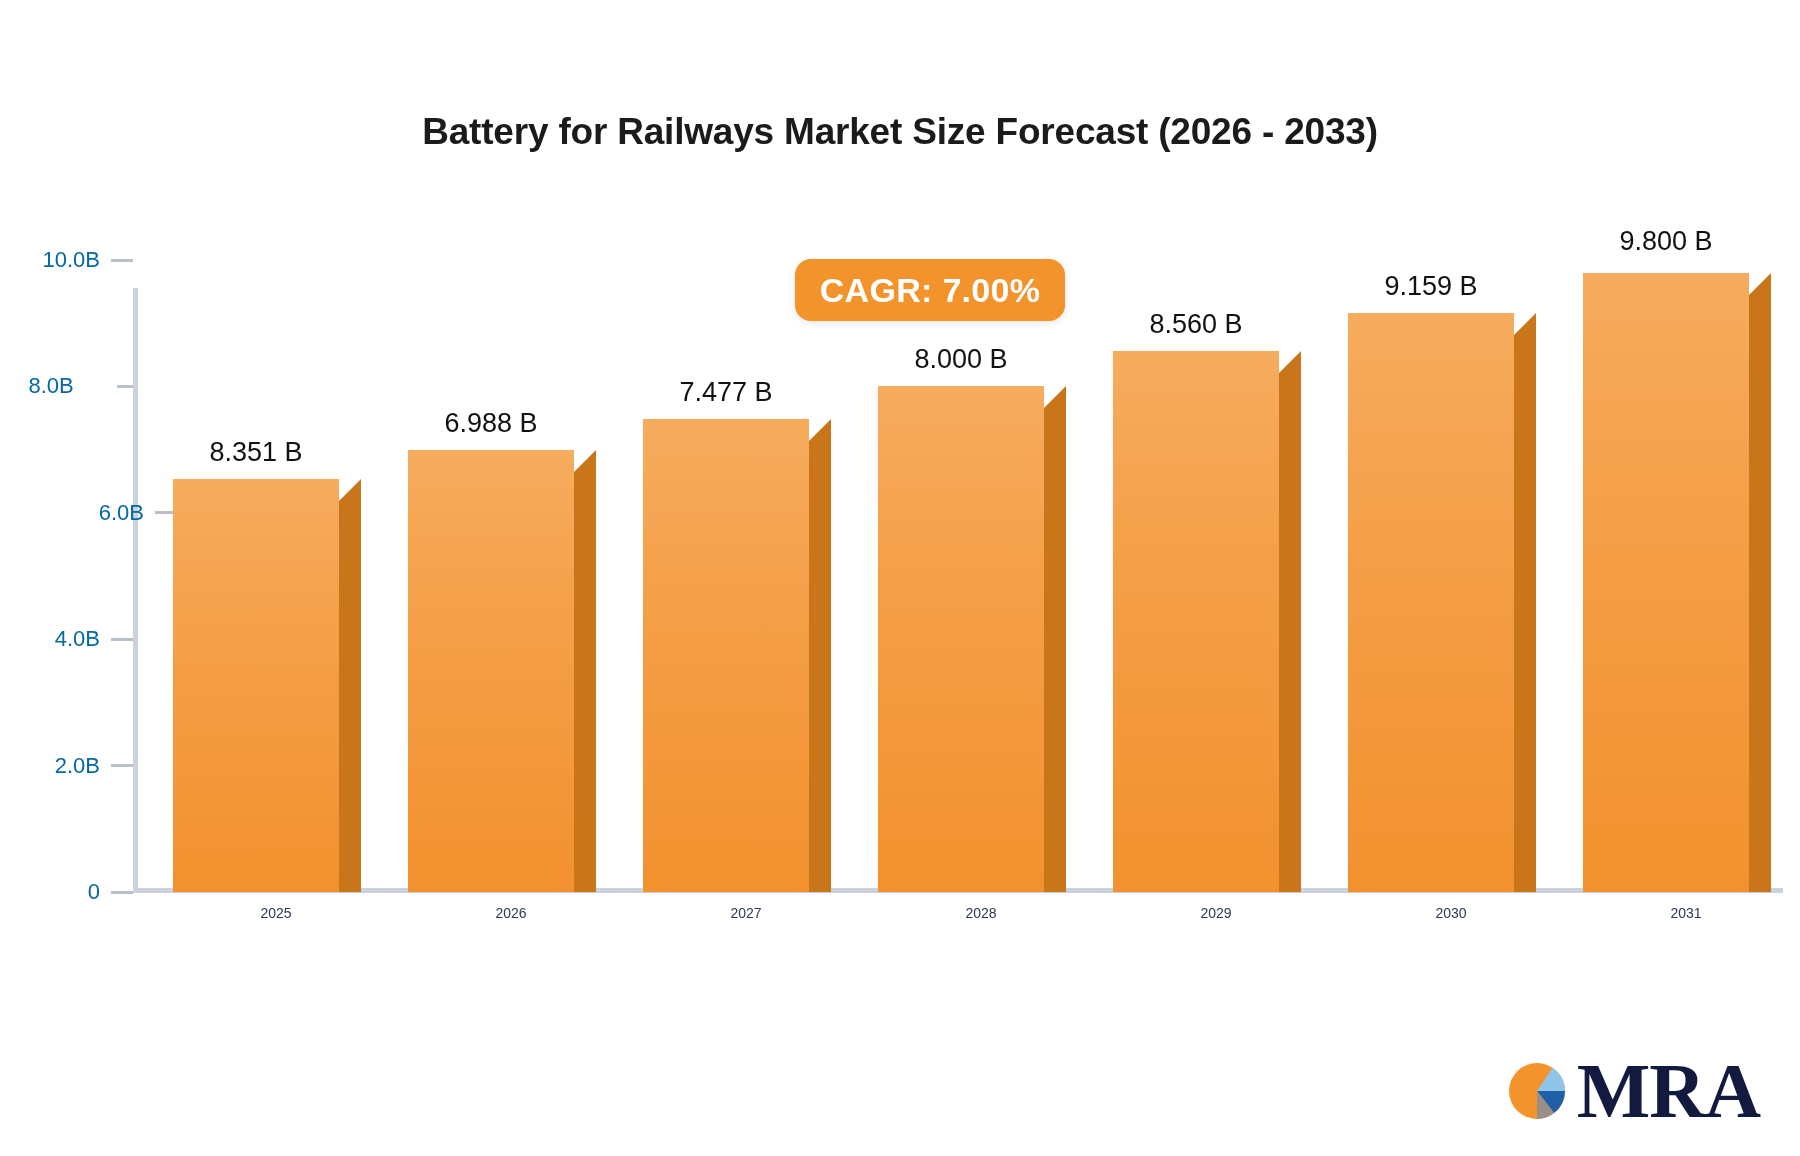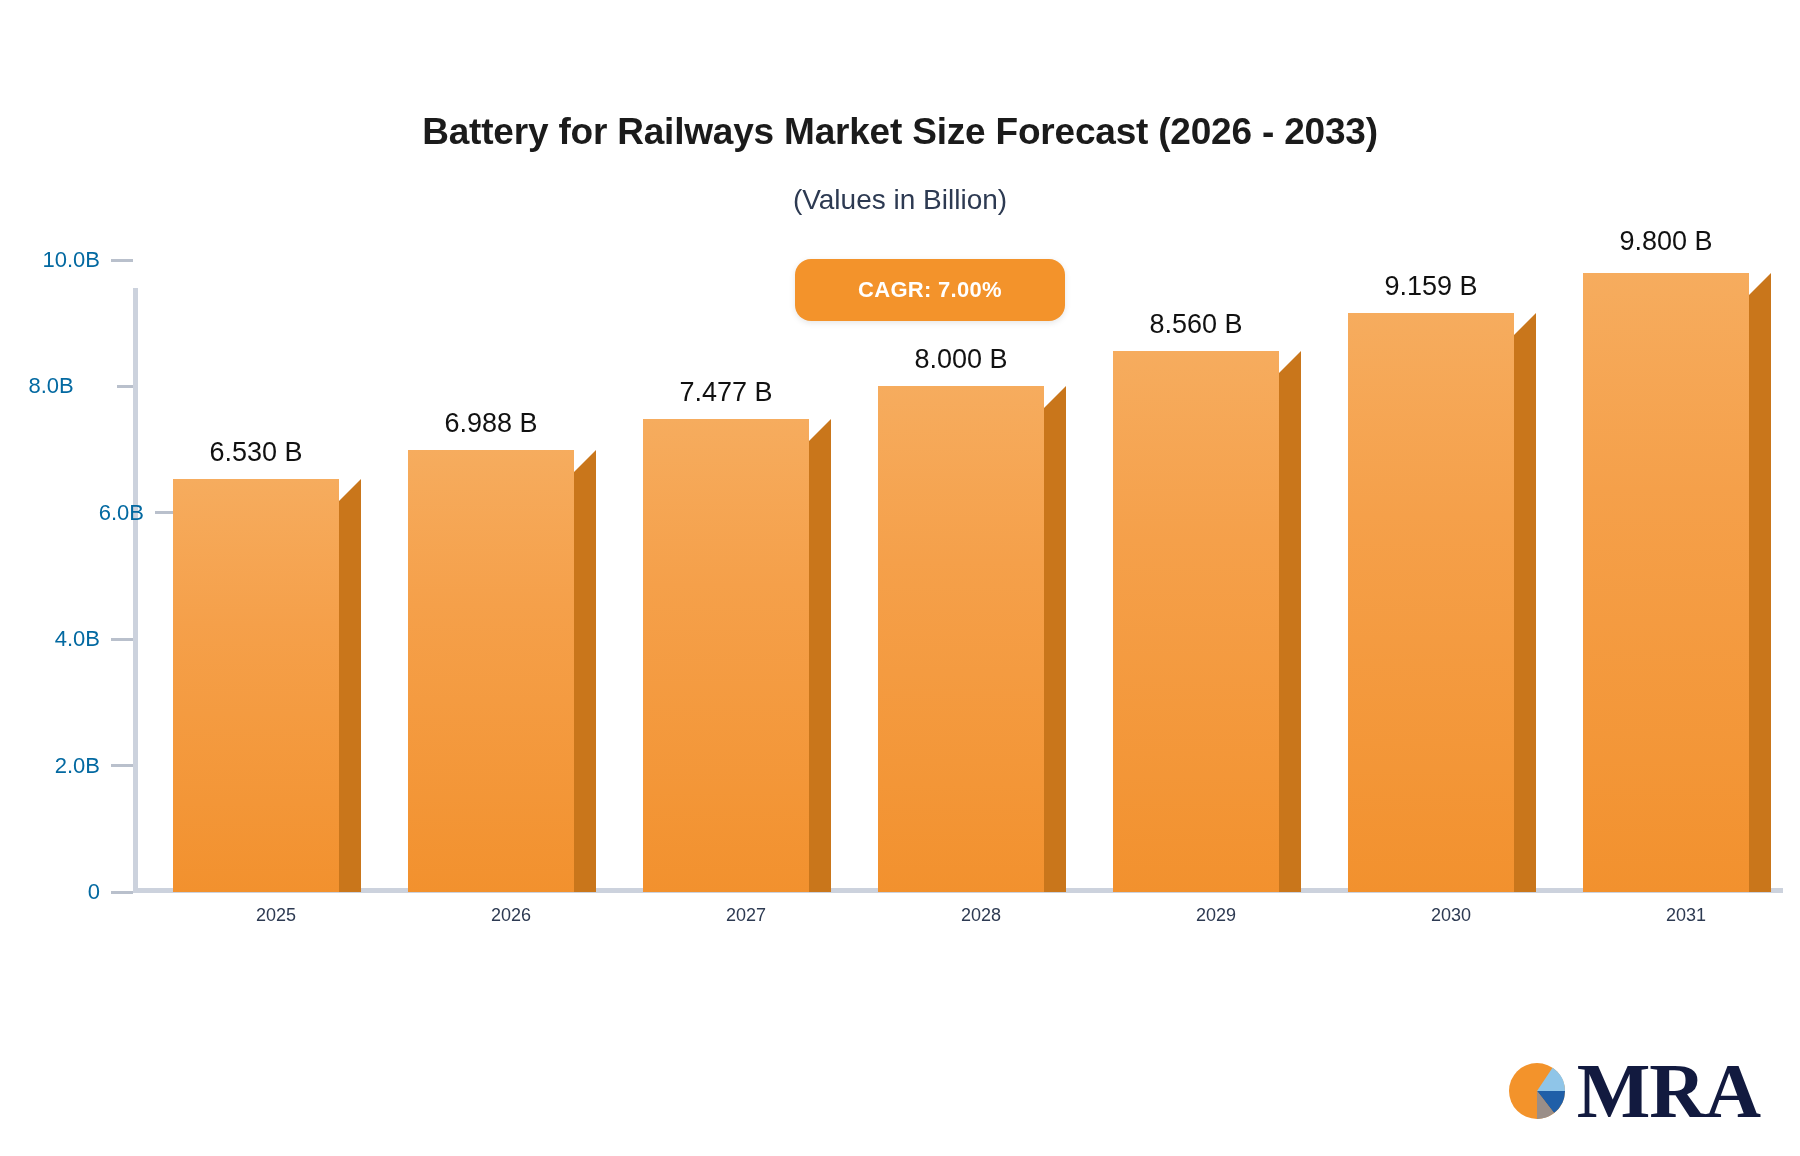--- a/index.html
+++ b/index.html
@@ -28,21 +28,21 @@
   #cagr-badge{
     position:absolute;left:795px;top:259px;
     width:270px;height:62px;
     background:#F3932B;
     border-radius:16px;
     display:flex;align-items:center;justify-content:center;
     box-shadow:0 2px 6px rgba(0,0,0,0.10);
     z-index:30;
   }
   #cagr-badge span{
-    color:#ffffff;font-size:22px;font-weight:bold;letter-spacing:0.3px;
+    color:#ffffff;font-size:34px;font-weight:bold;letter-spacing:0.3px;
   }
 
   
   #plot{
     position:absolute;
     left:0;top:0;width:1800px;height:1156px;
   }
   
   #y-axis-line{
     position:absolute;left:133px;top:288px;width:5px;height:604px;
@@ -88,21 +88,21 @@
   .bar-label{
     position:absolute;
     left:-20px;width:206px;
     text-align:center;
     font-size:27px;color:#111111;
     font-family:"Liberation Sans", sans-serif;
   }
   .x-label{
     position:absolute;
     left:-20px;width:206px;text-align:center;
-    font-size:18px;color:#2d3a52;
+    font-size:14px;color:#2d3a52;
     top:0;
   }
   #x-labels{position:absolute;left:0;top:905px;width:1800px;height:40px;}
 
   
   #logo{
     position:absolute;right:40px;bottom:30px;
     display:flex;align-items:center;gap:2px;
   }
   #logo-pie{width:68px;height:68px;position:relative;}
@@ -110,21 +110,20 @@
     font-family:"Liberation Serif", serif;
     font-size:78px;font-weight:bold;color:#121a3f;
     line-height:0.9;letter-spacing:-1px;
   }
 </style>
 </head>
 <body>
 
 <div id="header">
   <h1 id="chart-title">Battery for Railways Market Size Forecast (2026 - 2033)</h1>
-  <h2 id="chart-subtitle">(Values in Billion)</h2>
 </div>
 
 <div id="cagr-badge">
   <span>CAGR: 7.00%</span>
 </div>
 
 <div id="plot">
   <div id="y-axis-line"></div>
   <div id="x-axis-line"></div>
   <div id="y-ticks">
@@ -152,21 +151,21 @@
         <div class="ytick-label">0</div>
         <div class="ytick-dash"></div>
       </div>
     </div>
   <div id="bars">
       <div class="bar-group" style="left: 173px; width: 166px; height: 413px;">
         <div class="bar3d" style="height: 413px;">
           <div class="bar-side"></div>
           <div class="bar-front"></div>
         </div>
-        <div class="bar-label" style="top: -42px;">6.530 B</div>
+        <div class="bar-label" style="top: -42px;">8.351 B</div>
       </div>
       <div class="bar-group" style="left: 408px; width: 166px; height: 442px;">
         <div class="bar3d" style="height: 442px;">
           <div class="bar-side"></div>
           <div class="bar-front"></div>
         </div>
         <div class="bar-label" style="top: -42px;">6.988 B</div>
       </div>
       <div class="bar-group" style="left: 643px; width: 166px; height: 473px;">
         <div class="bar3d" style="height: 473px;">

